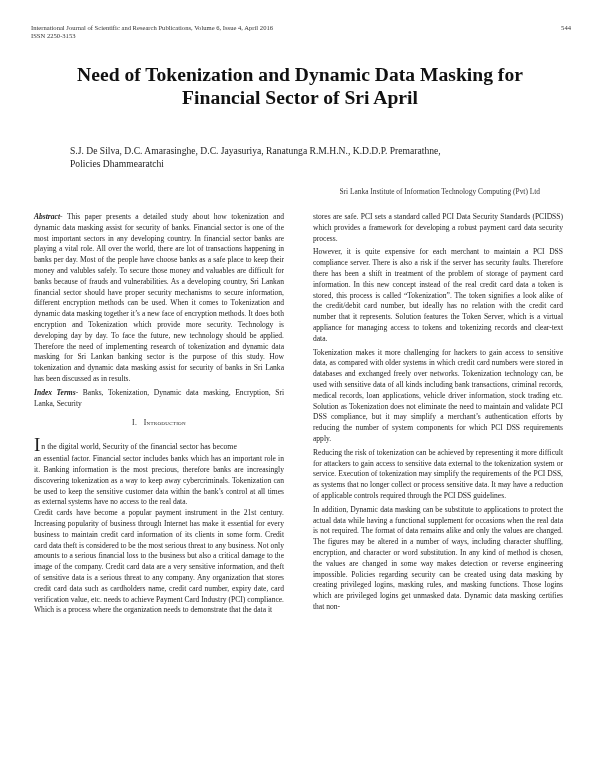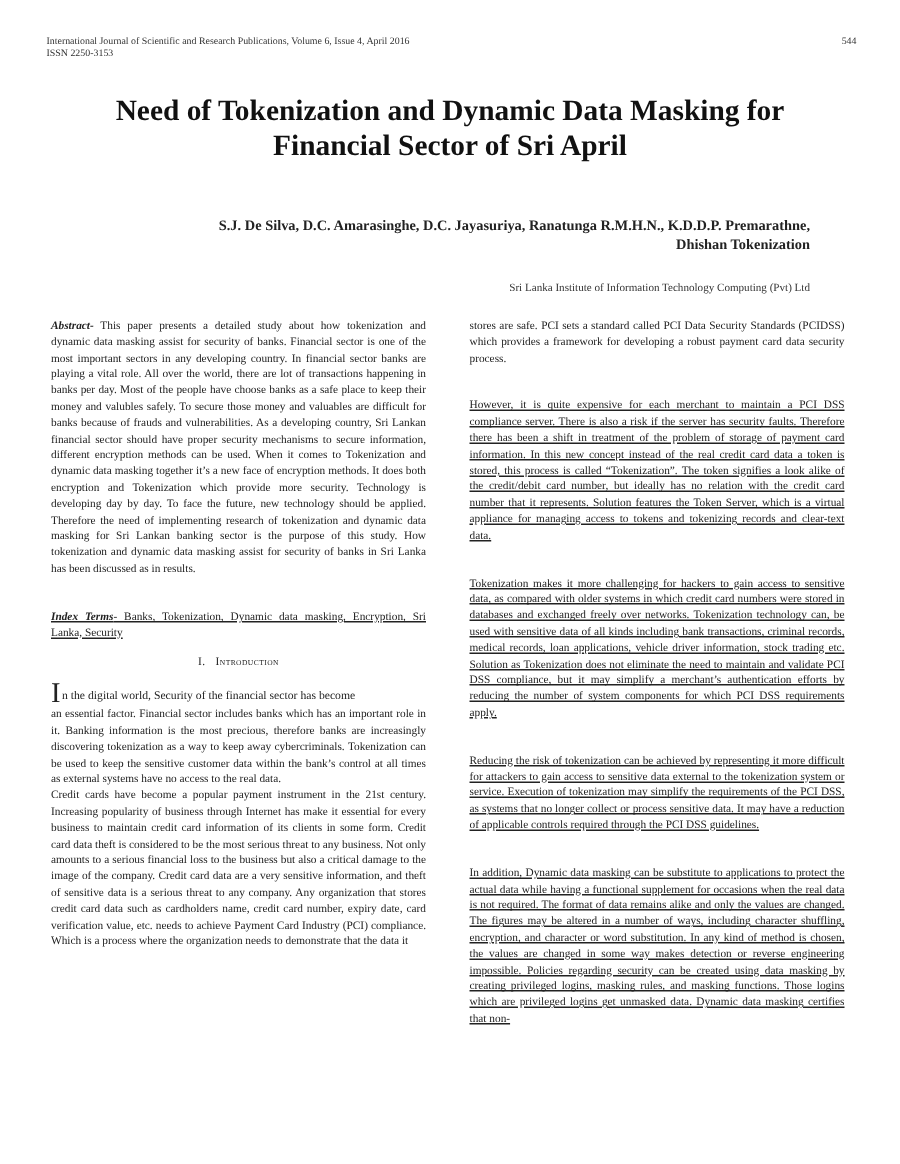--- a/index.html
+++ b/index.html
@@ -7,32 +7,32 @@
          font-family: "Liberation Serif", "DejaVu Serif", serif; color: #1a1a1a; }
   .page { position: absolute; left: 0; top: 0; width: 484px; height: 776px; }
 
   .running-head { position: absolute; left: 31px; top: 24px; width: 540px;
                   font-size: 6.6px; line-height: 8.4px; color: #333; }
   .running-head .page-num { position: absolute; right: 0; top: 0; }
 
   .title { position: absolute; left: 20px; top: 64px; width: 560px; text-align: center;
            font-weight: bold; font-size: 19.6px; line-height: 22.5px; color: #111; }
 
-  .authors { position: absolute; left: 70px; top: 144px; width: 470px; text-align: right;
-             font-weight: bold; font-size: 9.6px; line-height: 13px; color: #222; }
+  .authors { position: absolute; left: 70px; top: 144px; width: 470px; text-align: left;
+             font-weight: normal; font-size: 9.6px; line-height: 13px; color: #222; }
 
   .affiliation { position: absolute; left: 60px; top: 187px; width: 480px; text-align: right;
                  font-size: 7.4px; line-height: 9px; color: #333; }
 
   .col { position: absolute; top: 212px; width: 250px;
          font-size: 7.55px; line-height: 10.8px; color: #222; text-align: justify; }
   .col.left { left: 34px; }
   .col.right { left: 313px; }
   .col p { margin: 0; }
-  .col p.gap { margin-top: 21px; text-decoration: underline; }
+  .col p.gap { margin-top: 3px; }
   .lbl { font-weight: bold; font-style: italic; }
 
   .section-heading { text-align: center; font-size: 7.6px; letter-spacing: 0.3px;
                      margin: 9px 0 9px 0; }
   .section-heading .sc { font-variant: small-caps; }
 
   .dropcap-line { font-size: 7.8px; line-height: 14px; margin-bottom: 3px; }
   .dropcap { font-size: 19px; line-height: 14px; float: none; vertical-align: -2px; margin-right: 1px; }
 
   .footer-link { position: absolute; left: 503px; top: 742px; font-size: 8.4px;
@@ -49,21 +49,21 @@
     <span class="page-num">544</span>
   </div>
 
   <div class="title">
     <div>Need of Tokenization and Dynamic Data Masking for</div>
     <div>Financial Sector of Sri April</div>
   </div>
 
   <div class="authors">
     <div>S.J. De Silva, D.C. Amarasinghe, D.C. Jayasuriya, Ranatunga R.M.H.N., K.D.D.P. Premarathne,</div>
-    <div>Dhishan Tokenization</div>
+    <div>Policies Dhammearatchi</div>
   </div>
 
   <div class="affiliation">Sri Lanka Institute of Information Technology Computing (Pvt) Ltd</div>
 
   <div class="col left">
     <p><span class="lbl">Abstract-</span><span> This paper presents a detailed study about how tokenization and dynamic data masking assist for security of banks. Financial sector is one of the most important sectors in any developing country. In financial sector banks are playing a vital role. All over the world, there are lot of transactions happening in banks per day. Most of the people have choose banks as a safe place to keep their money and valubles safely. To secure those money and valuables are difficult for banks because of frauds and vulnerabilities. As a developing country, Sri Lankan financial sector should have proper security mechanisms to secure information, different encryption methods can be used. When it comes to Tokenization and dynamic data masking together it’s a new face of encryption methods. It does both encryption and Tokenization which provide more security. Technology is developing day by day. To face the future, new technology should be applied. Therefore the need of implementing research of tokenization and dynamic data masking for Sri Lankan banking sector is the purpose of this study. How tokenization and dynamic data masking assist for security of banks in Sri Lanka has been discussed as in results.</span></p>
 
     <p class="gap"><span class="lbl">Index Terms</span><span>- Banks, Tokenization, Dynamic data masking, Encryption, Sri Lanka, Security</span></p>
 
     <div class="section-heading">

